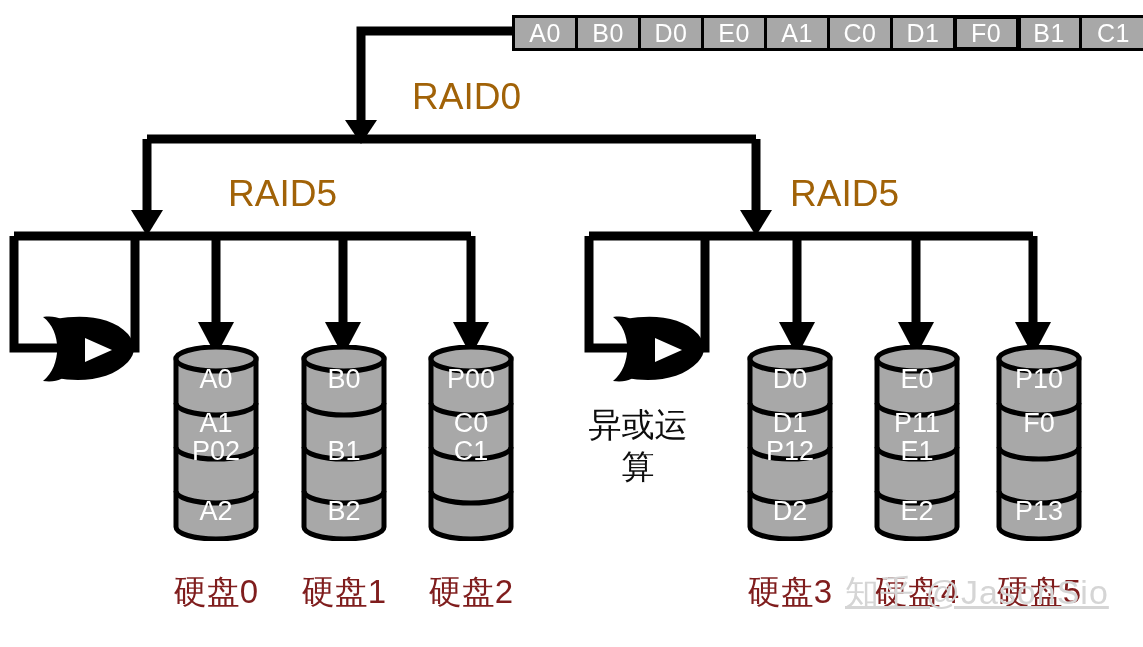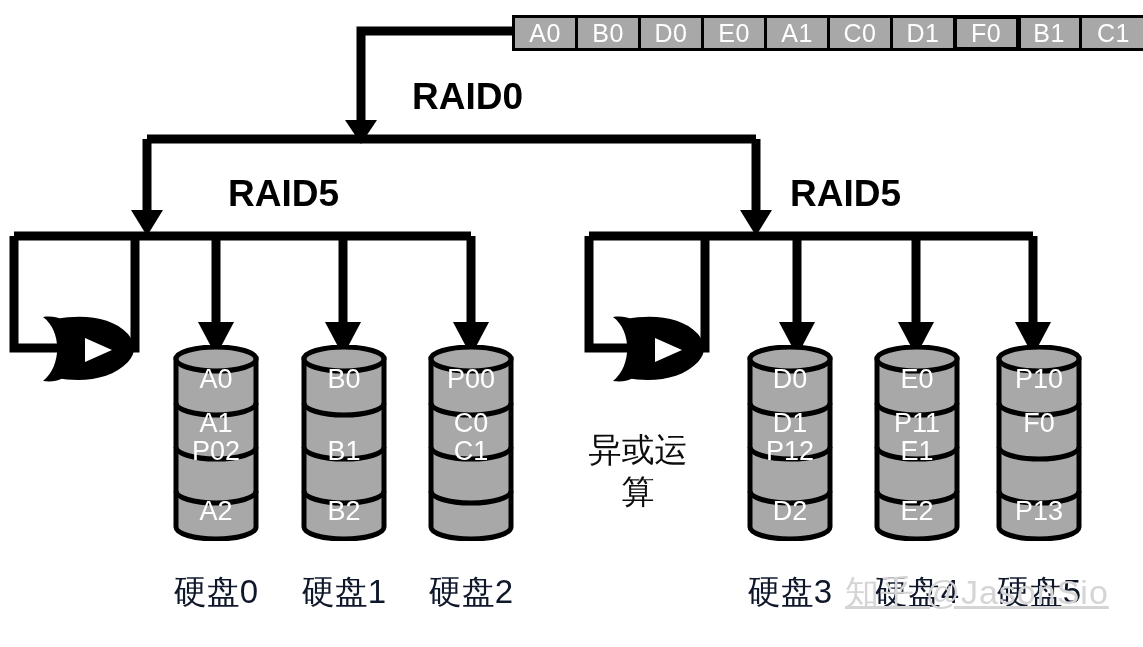--- a/index.html
+++ b/index.html
@@ -47,25 +47,24 @@
     align-items: center;
     justify-content: center;
     letter-spacing: 0.5px;
   }
   .strip-cell:last-child { border-right: none; }
   .strip-cell.outlined { outline: 3px solid #000000; outline-offset: -1px; z-index: 2; }
 
   
   .raid-label {
     position: absolute;
-    color: #000000;
+    color: #a16207;
     font-size: 37px;
     line-height: 40px;
     white-space: nowrap;
-    font-weight: bold;
   }
   #raid0-label { left: 412px; top: 77px; }
   #raid5-left-label { left: 228px; top: 174px; }
   #raid5-right-label { left: 790px; top: 174px; }
 
   
   .disk {
     position: absolute;
     width: 86px;
     height: 196px;
@@ -95,35 +94,34 @@
   .disk-cell.c3 { top: 146px; }
 
   
   .disk-caption {
     position: absolute;
     top: 572px;
     width: 130px;
     text-align: center;
     font-size: 33px;
     line-height: 40px;
-    color: #0f172a;
+    color: #7f1d1d;
     white-space: nowrap;
   }
 
   
   #xor-caption {
     position: absolute;
     left: 568px;
     top: 404px;
     width: 140px;
     text-align: center;
     font-size: 33px;
     line-height: 42px;
     color: #0d0d0d;
-    margin-top: 25px;
   }
   #xor-caption span { display: block; }
 
   
   #watermark {
     position: absolute;
     left: 845px;
     top: 571px;
     font-size: 34px;
     line-height: 42px;

